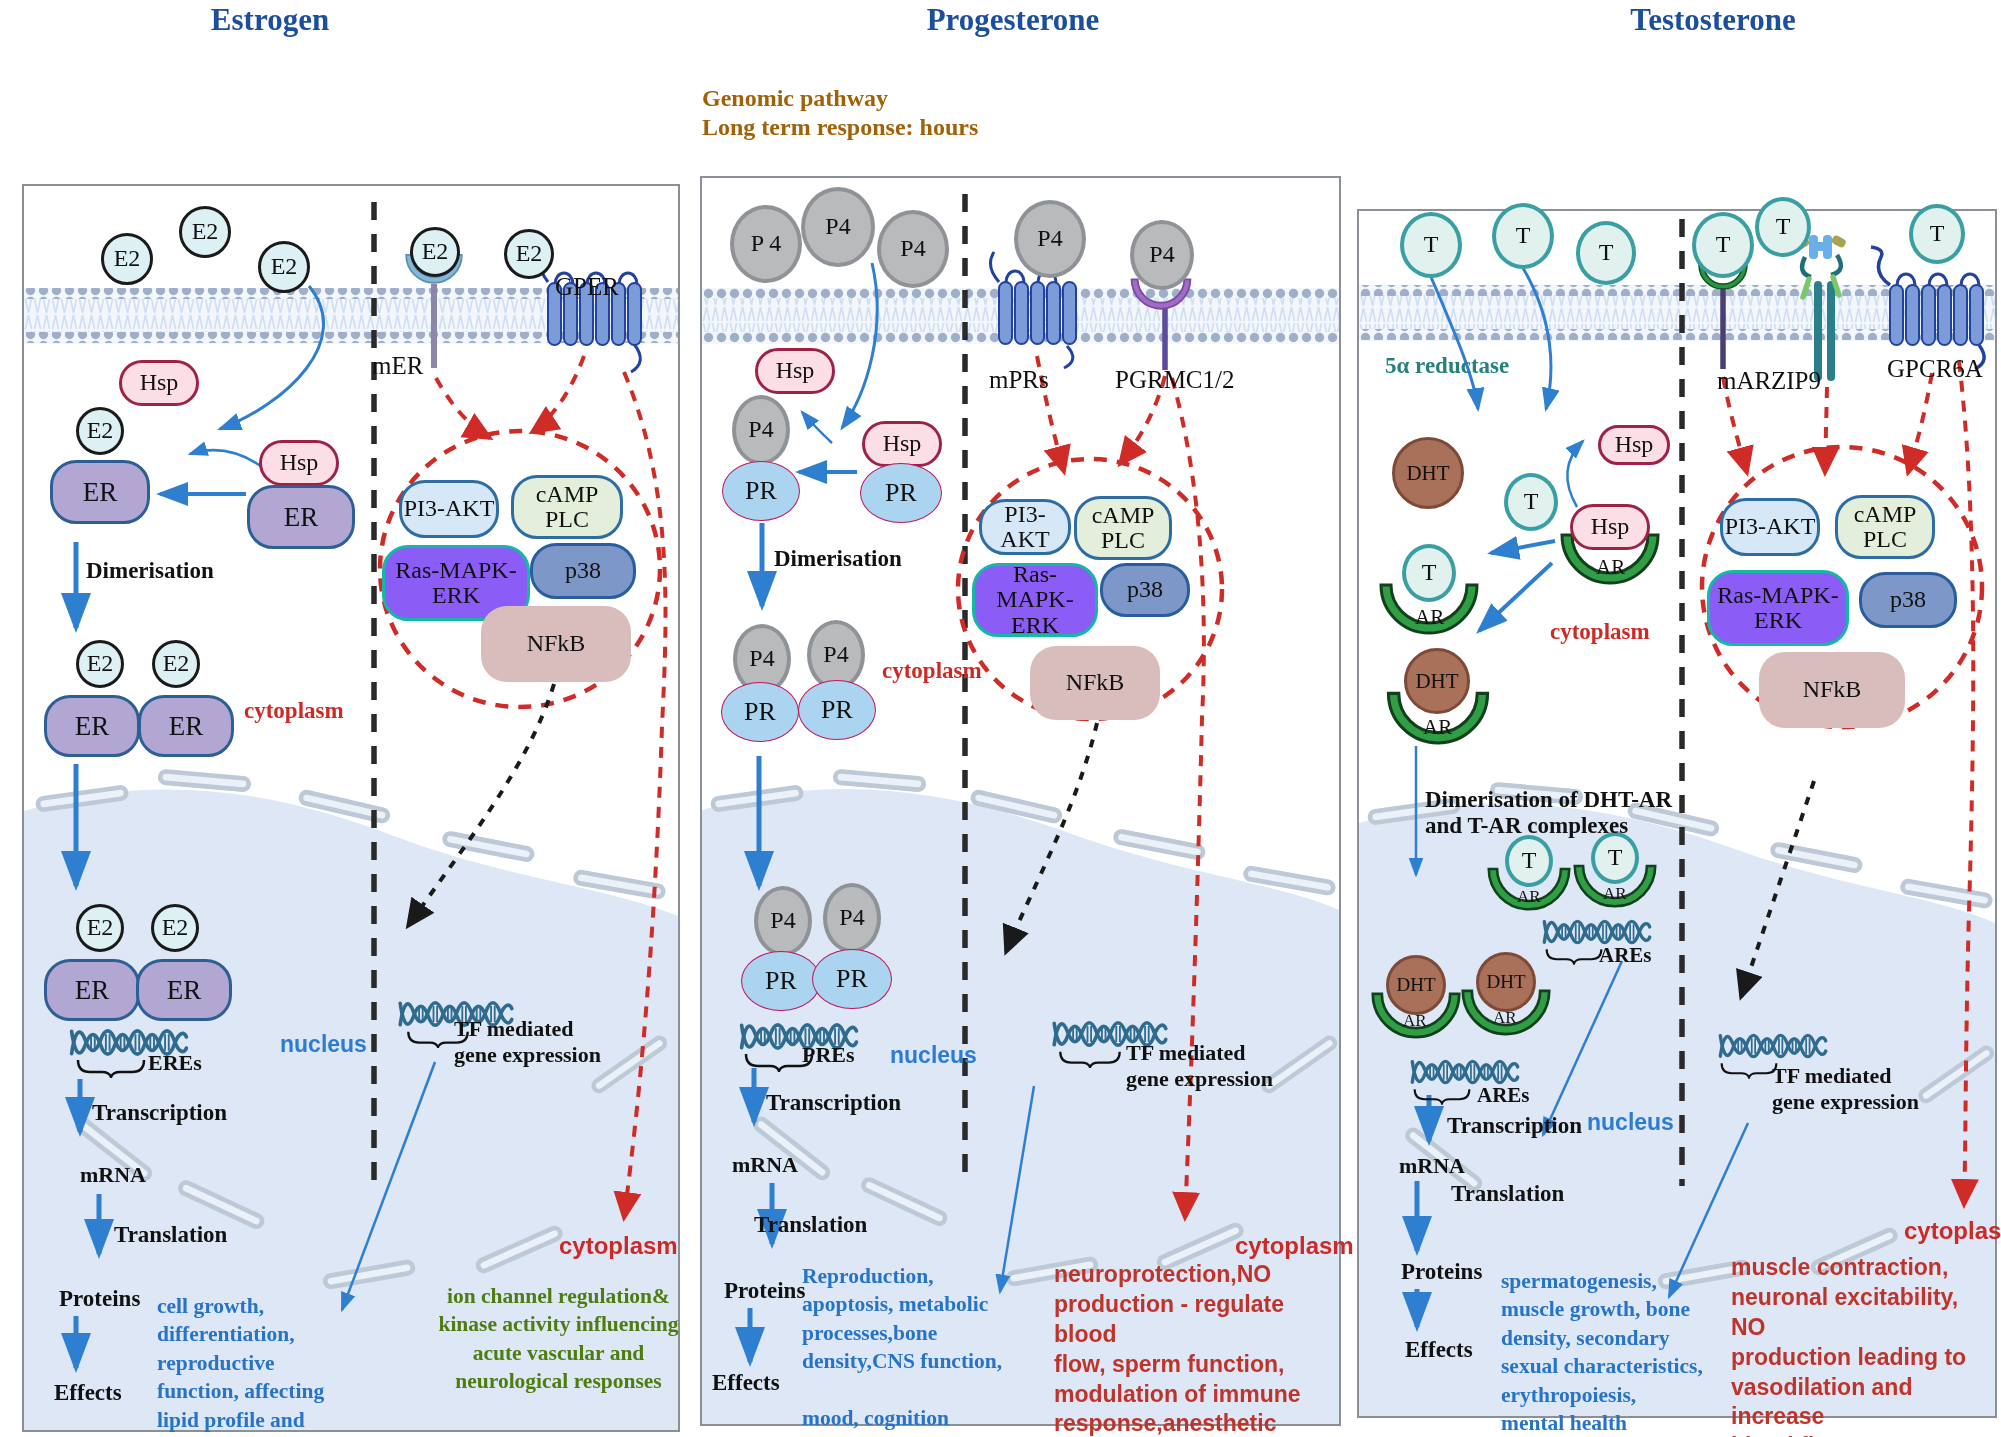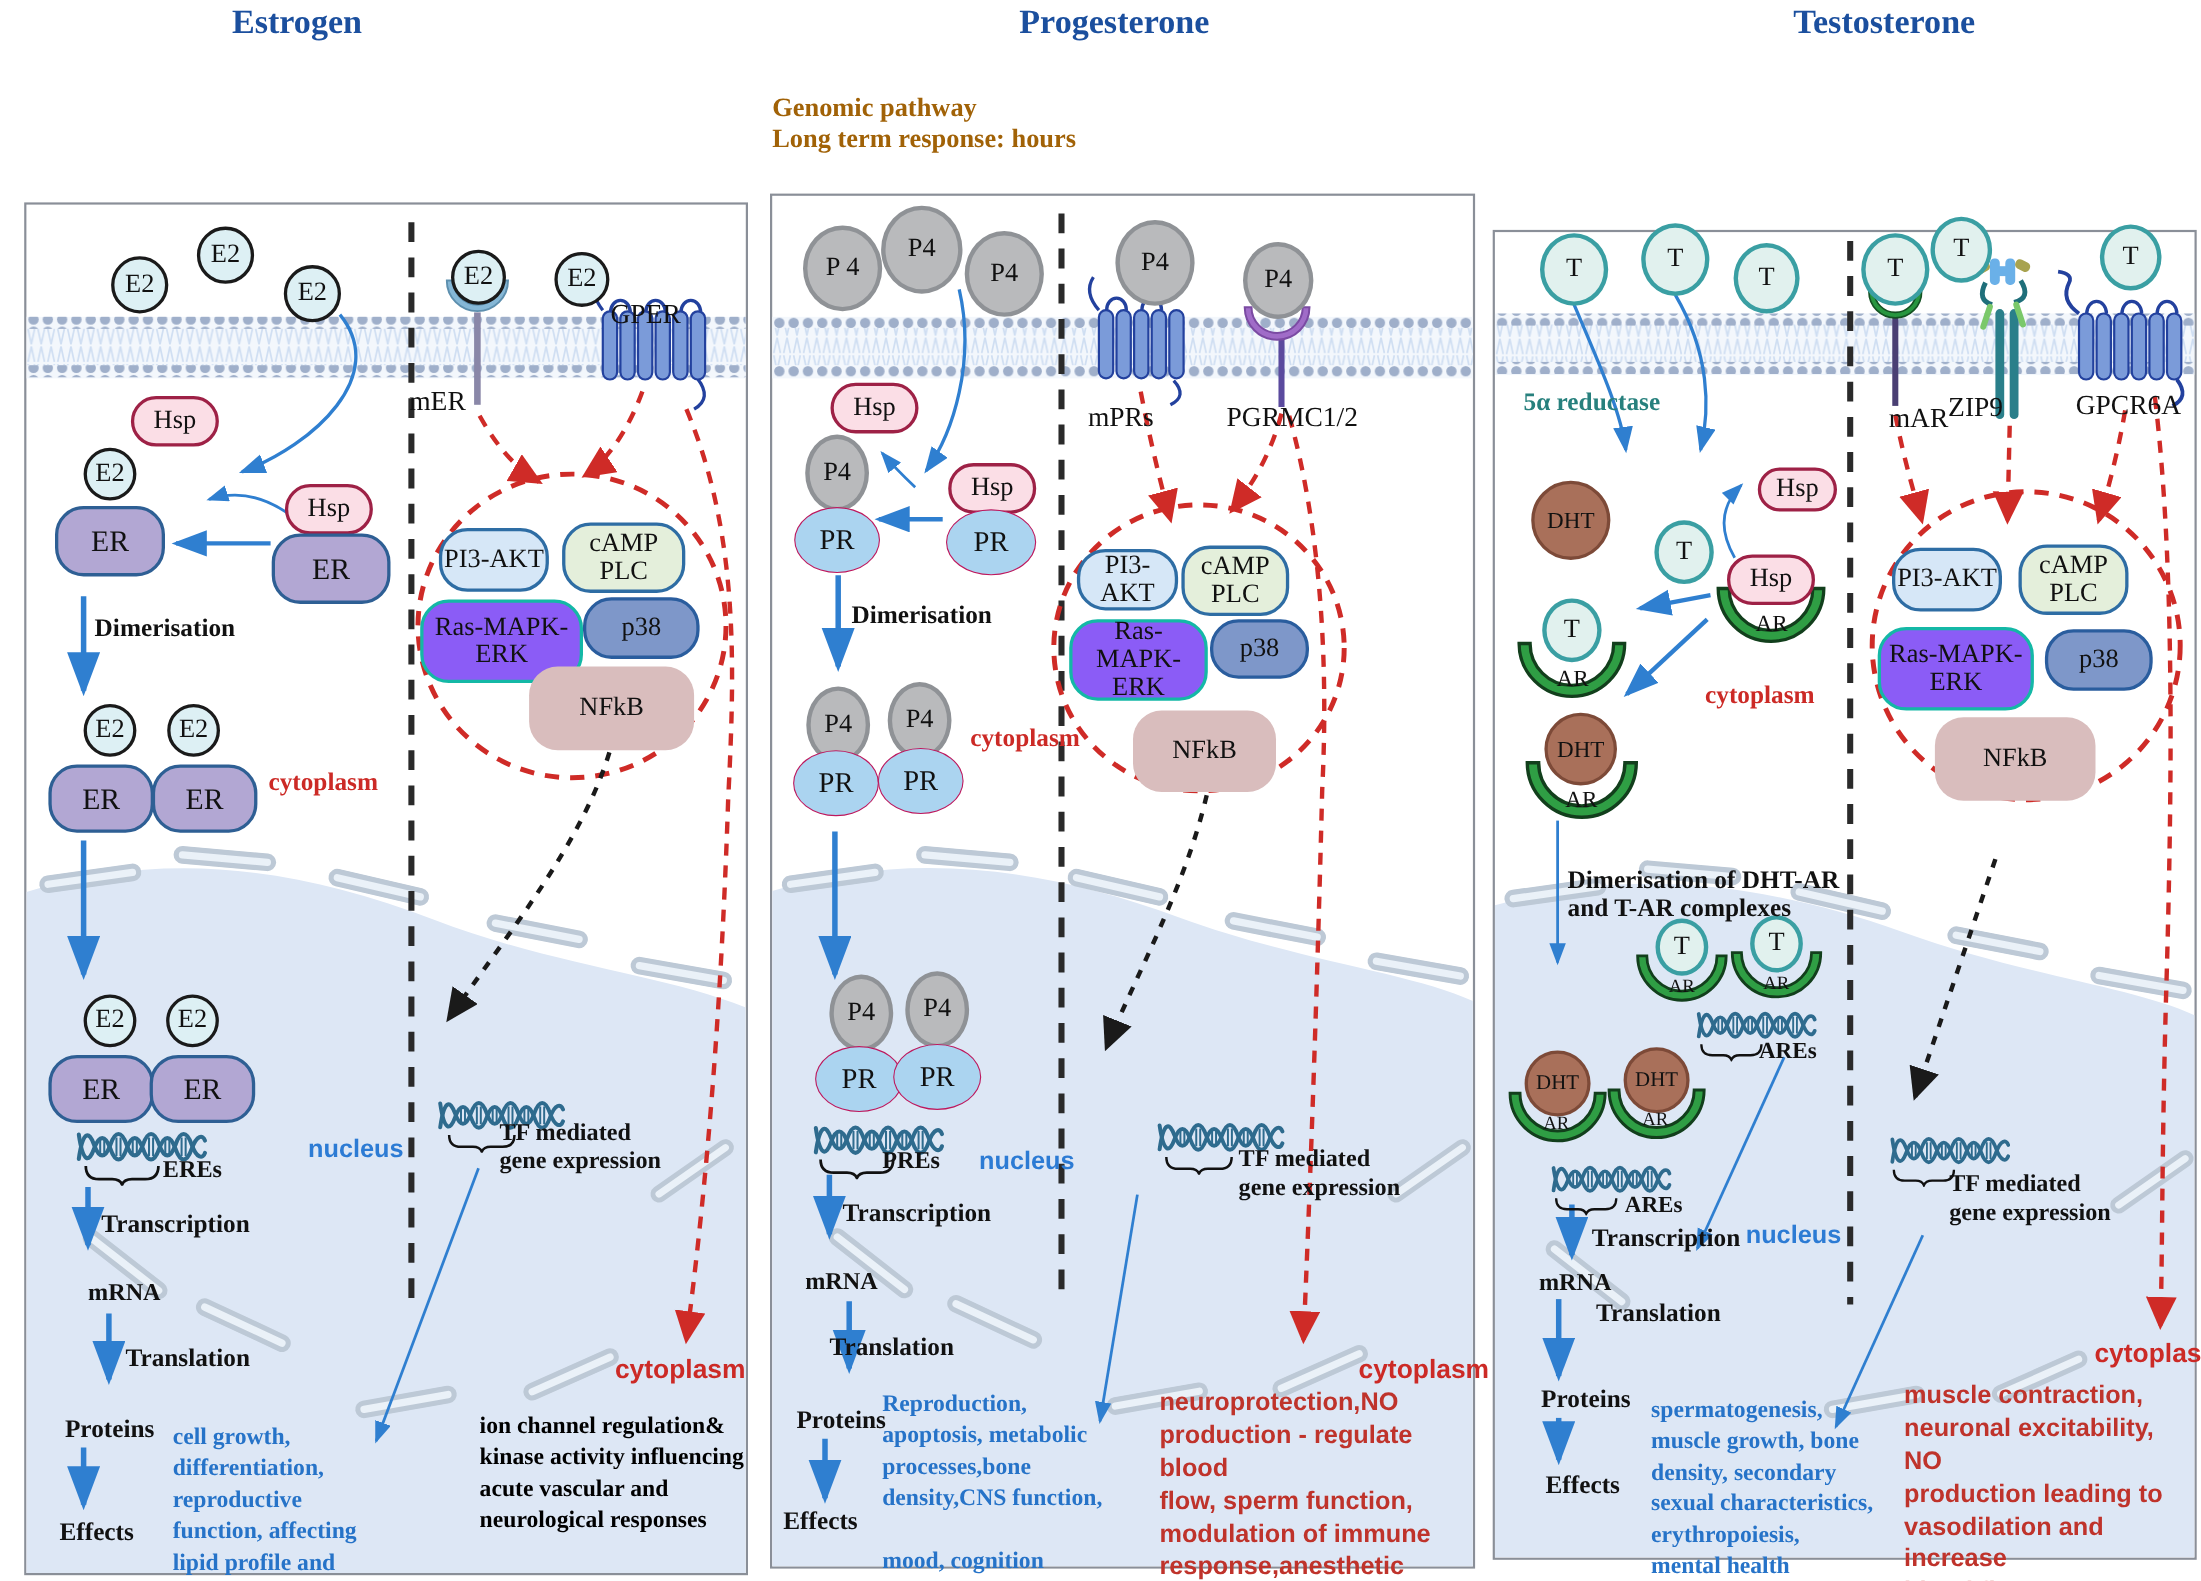--- a/index.html
+++ b/index.html
@@ -27,21 +27,21 @@
   .s-p38{background:#7e97c9;border:3px solid #2a5d9e;}
   .s-nfkb{background:#d9bdbd;border:none;}
   .lbl{position:absolute;font-size:23px;color:#111;}
   .b{font-weight:bold;}
   .rec{font-size:25px;}
   .red{color:#cc2a26;}
   .teal{color:#27807d;}
   .nuc{font-family:"Liberation Sans",sans-serif;font-weight:bold;color:#2c7bd4;font-size:23px;}
   .cytb{font-family:"Liberation Sans",sans-serif;font-weight:bold;color:#cc2a26;font-size:24px;}
   .fxblue{font-weight:bold;color:#2673c8;font-size:21.5px;line-height:1.32;white-space:pre-line;}
-  .fxred-serif{font-weight:bold;color:#000000;font-size:21.5px;line-height:1.32;white-space:pre-line;}
+  .fxred-serif{font-weight:bold;color:#4d7c0f;font-size:21.5px;line-height:1.32;white-space:pre-line;text-align:center;}
   .fxred-sans{font-family:"Liberation Sans",sans-serif;font-weight:bold;color:#bf332b;font-size:23px;line-height:1.3;white-space:pre-line;}
 </style>
 </head>
 <body>
 
 <div class="canvas">
 
   <svg width="0" height="0" style="position:absolute">
     <defs>
       <marker id="ab" markerWidth="9" markerHeight="8" refX="7" refY="3" orient="auto" markerUnits="strokeWidth">
@@ -400,21 +400,21 @@
     <div class="mol sig s-pi3" style="left:411px;top:316px;width:100px;height:58px;">PI3-AKT</div>
     <div class="mol sig s-camp pre" style="left:526px;top:316px;width:100px;height:64px;">cAMP
 PLC</div>
     <div class="mol sig s-ras pre" style="left:419px;top:397px;width:142px;height:76px;">Ras-MAPK-
 ERK</div>
     <div class="mol sig s-p38" style="left:549px;top:389px;width:98px;height:56px;">p38</div>
     <div class="mol sig s-nfkb" style="left:473px;top:479px;width:146px;height:76px;">NFkB</div>
 
     <div class="lbl b teal" style="left:26px;top:142px;">5α reductase</div>
     <div class="lbl rec" style="left:330px;top:156px;margin-left:28px;">mAR</div>
-    <div class="lbl rec" style="left:412px;top:146px;">ZIP9</div>
+    <div class="lbl rec" style="left:412px;top:156px;">ZIP9</div>
     <div class="lbl rec" style="left:528px;top:144px;">GPCR6A</div>
     <div class="lbl b red" style="left:191px;top:408px;">cytoplasm</div>
     <div class="lbl b pre" style="left:66px;top:576px;">Dimerisation of DHT-AR
 and T-AR complexes</div>
     <div class="lbl b" style="left:240px;top:732px;font-size:21px;">AREs</div>
     <div class="lbl b" style="left:118px;top:872px;font-size:21px;">AREs</div>
     <div class="lbl nuc" style="left:228px;top:898px;">nucleus</div>
     <div class="lbl b" style="left:88px;top:902px;">Transcription</div>
     <div class="lbl b" style="left:40px;top:942px;font-size:22px;">mRNA</div>
     <div class="lbl b" style="left:92px;top:970px;">Translation</div>

